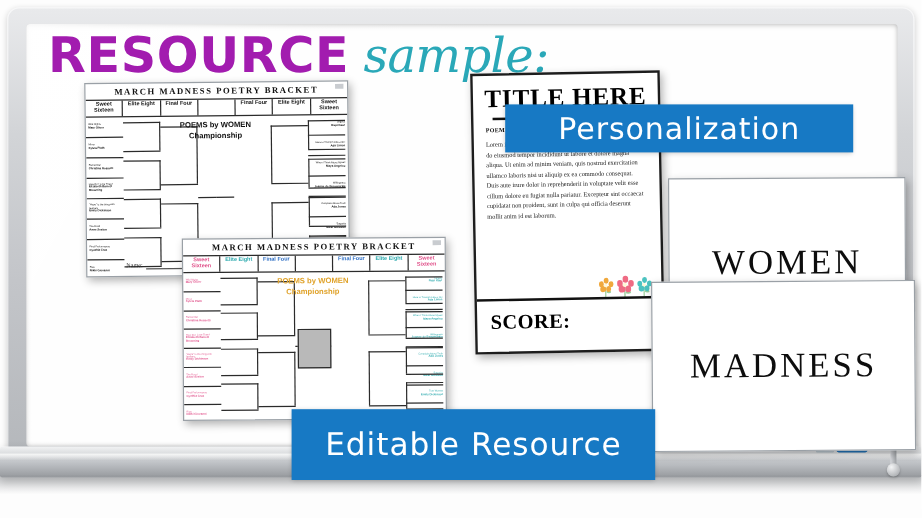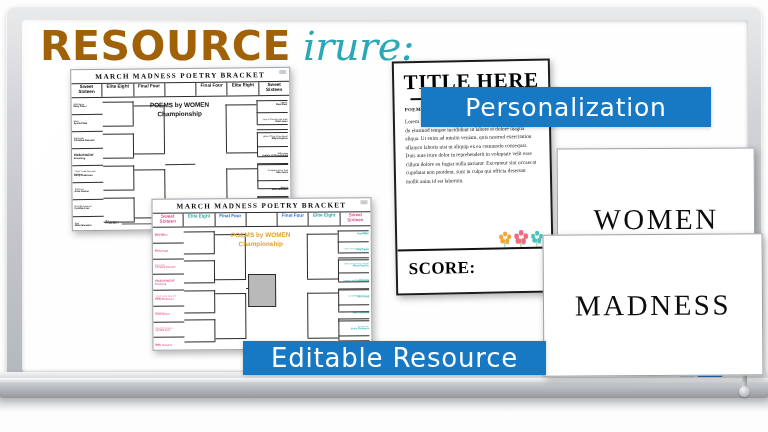--- a/index.html
+++ b/index.html
@@ -170,22 +170,22 @@
   </div>
   <div class="wb-tray"></div>
   <div class="wb-tray-lip"></div>
   <div class="wb-tray-shadow"></div>
   <div class="tray-eraser"></div>
   <div class="tray-marker"></div>
   <div class="wb-mount-r"></div>
   <div class="wb-mount-knob"></div>
 
   <div class="headline">
-    <span class="word1" style="color: #a16207;">RESOURCE</span>
-    <span class="word2" style="color: rgb(42, 168, 184);">irure:</span>
+    <span class="word1" style="color: #a21caf;">RESOURCE</span>
+    <span class="word2" style="color: rgb(42, 168, 184);">sample:</span>
   </div>
 
   <div class="paper bracket" id="bk-back" style="left:71px;top:68px;width:218px;height:160px;transform:rotate(-0.6deg);">
     <div class="bk-corner" style="top:2px;width:7px;height:4px;"></div>
     <div class="bk-title" style="font-size:7.2px;padding:3px 0 2px 0;">MARCH MADNESS POETRY BRACKET</div>
     <div class="bk-hdr" id="bkBackHdr" style="font-size:4.6px;height:13px;">
         <div style="color: rgb(17, 17, 17);">Sweet Sixteen</div>
         <div style="color: rgb(17, 17, 17);">Elite Eight</div>
         <div style="color: rgb(17, 17, 17);">Final Four</div>
         <div style="color: rgb(17, 17, 17);"></div>
@@ -483,17 +483,17 @@
 
   <div class="paper wordcard" style="left:543px;top:234px;width:218px;height:140px;font-size:29px;transform:rotate(-0.4deg);">
     <span>MADNESS</span>
   </div>
 
 
   <div class="banner" id="bn-person" style="left: 421px; top: 87px; width: 290px; height: 40px; font-size: 25px; background: rgb(23, 121, 196);">
     <span>Personalization</span>
   </div>
 
-  <div class="banner" id="bn-edit" style="left: 243px; top: 341px; width: 303px; height: 34px; font-size: 26px; background: rgb(23, 121, 196);">
+  <div class="banner" id="bn-edit" style="left: 243px; top: 341px; width: 303px; height: 59px; font-size: 26px; background: rgb(23, 121, 196);">
     <span>Editable Resource</span>
   </div>
 
 </div>
 
 </body></html>

